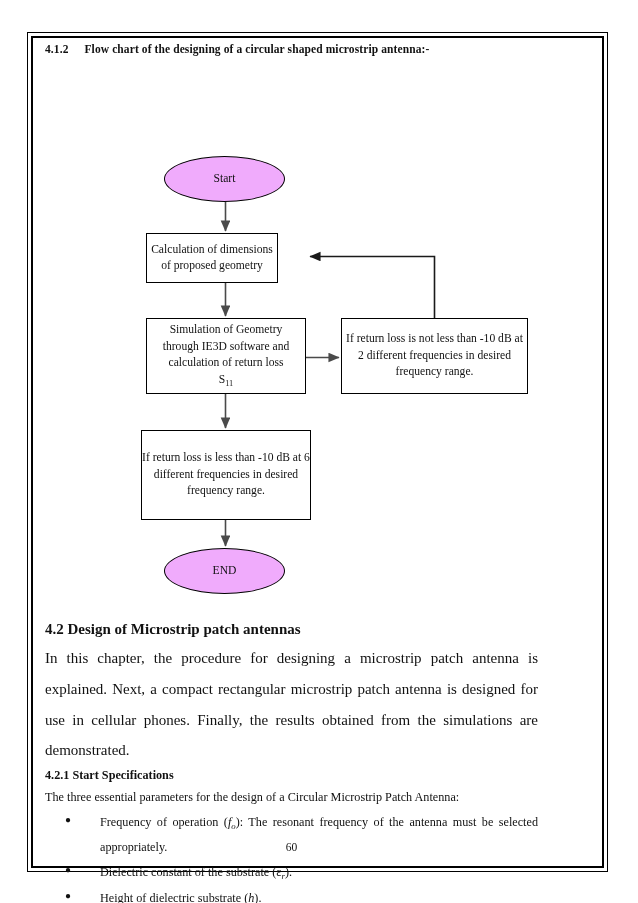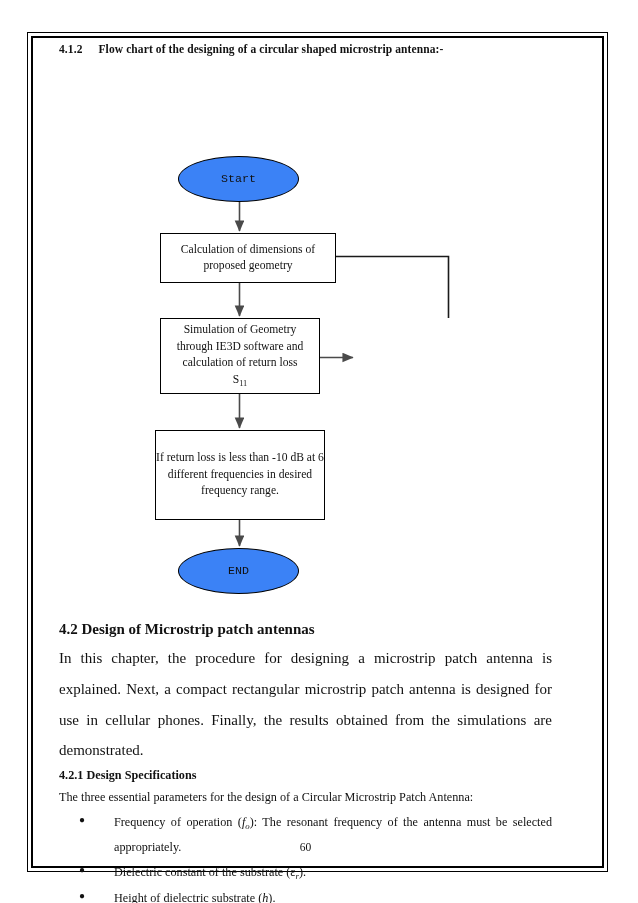--- a/index.html
+++ b/index.html
@@ -32,21 +32,21 @@
     top: 3px;
     right: 3px;
     bottom: 3px;
     border: 2px solid #000000;
     box-sizing: border-box;
   }
 
   
   #content {
     position: absolute;
-    left: 59px;
+    left: 45px;
     top: 43px;
     width: 493px;
     height: 790px;
   }
 
   
   .h3 {
     font-size: 11.5px;
     font-weight: bold;
     letter-spacing: 0.1px;
@@ -123,27 +123,26 @@
     line-height: 1.42;
     color: #111;
   }
   .node-box {
     border: 1px solid #000000;
     background: #ffffff;
   }
   .node-ellipse {
     border: 1px solid #000000;
     border-radius: 50%;
-    background: #3b82f6;
-    font-family: Liberation Mono, monospace;
+    background: #f0abfc;
   }
 
   
   #node-start   { left: 119px; top: 51px;  width: 121px; height: 46px; }
-  #node-calc    { left: 101px; top: 128px; width: 176px; height: 50px; }
+  #node-calc    { left: 101px; top: 128px; width: 132px; height: 50px; }
   #node-sim     { left: 101px; top: 213px; width: 160px; height: 76px; }
   #node-fail    { left: 296px; top: 213px; width: 187px; height: 76px; }
   #node-pass    { left: 96px;  top: 325px; width: 170px; height: 90px; }
   #node-end     { left: 119px; top: 443px; width: 121px; height: 46px; }
 </style>
 </head>
 <body>
 
 <div id="page-frame">
   <div id="page-frame-inner"></div>
@@ -190,34 +189,37 @@
 
     <div class="node node-box" id="node-sim">
       <span>
         <span>Simulation of Geometry</span><br>
         <span>through IE3D software and</span><br>
         <span>calculation of return loss</span><br>
         <span>S</span><sub>11</sub>
       </span>
     </div>
 
+    <div class="node node-box" id="node-fail">
+      <span>If return loss is not less than -10 dB at 2 different frequencies in desired frequency range.</span>
+    </div>
 
     <div class="node node-box" id="node-pass">
       <span>If return loss is less than -10 dB at 6 different frequencies in desired frequency range.</span>
     </div>
 
     <div class="node node-ellipse" id="node-end">
       <span>END</span>
     </div>
   </div>
 
   <div style="position:absolute; left:0; top:578px; width:493px;">
     <div class="h2">4.2 Design of Microstrip patch antennas</div>
     <div class="para" style="margin-top:5px;">In this chapter, the procedure for designing a microstrip patch antenna is explained. Next, a compact rectangular microstrip patch antenna is designed for use in cellular phones. Finally, the results obtained from the simulations are demonstrated.</div>
-    <div class="h4" style="margin-top:2px;">4.2.1 Design Specifications</div>
+    <div class="h4" style="margin-top:2px;">4.2.1 Start Specifications</div>
     <div class="para-left" style="margin-top:2px;">The three essential parameters for the design of a Circular Microstrip Patch Antenna:</div>
 
     <div class="bullet-row">
       <span class="dot">●</span><span>Frequency of operation (</span><span class="ital">f</span><sub class="ital">o</sub><span>): The resonant frequency of the antenna must be selected appropriately.</span>
     </div>
 
     <div class="bullet-row">
       <span class="dot">●</span><span>Dielectric constant of the substrate (</span><span>ε</span><sub class="ital">r</sub><span>).</span>
     </div>
 

